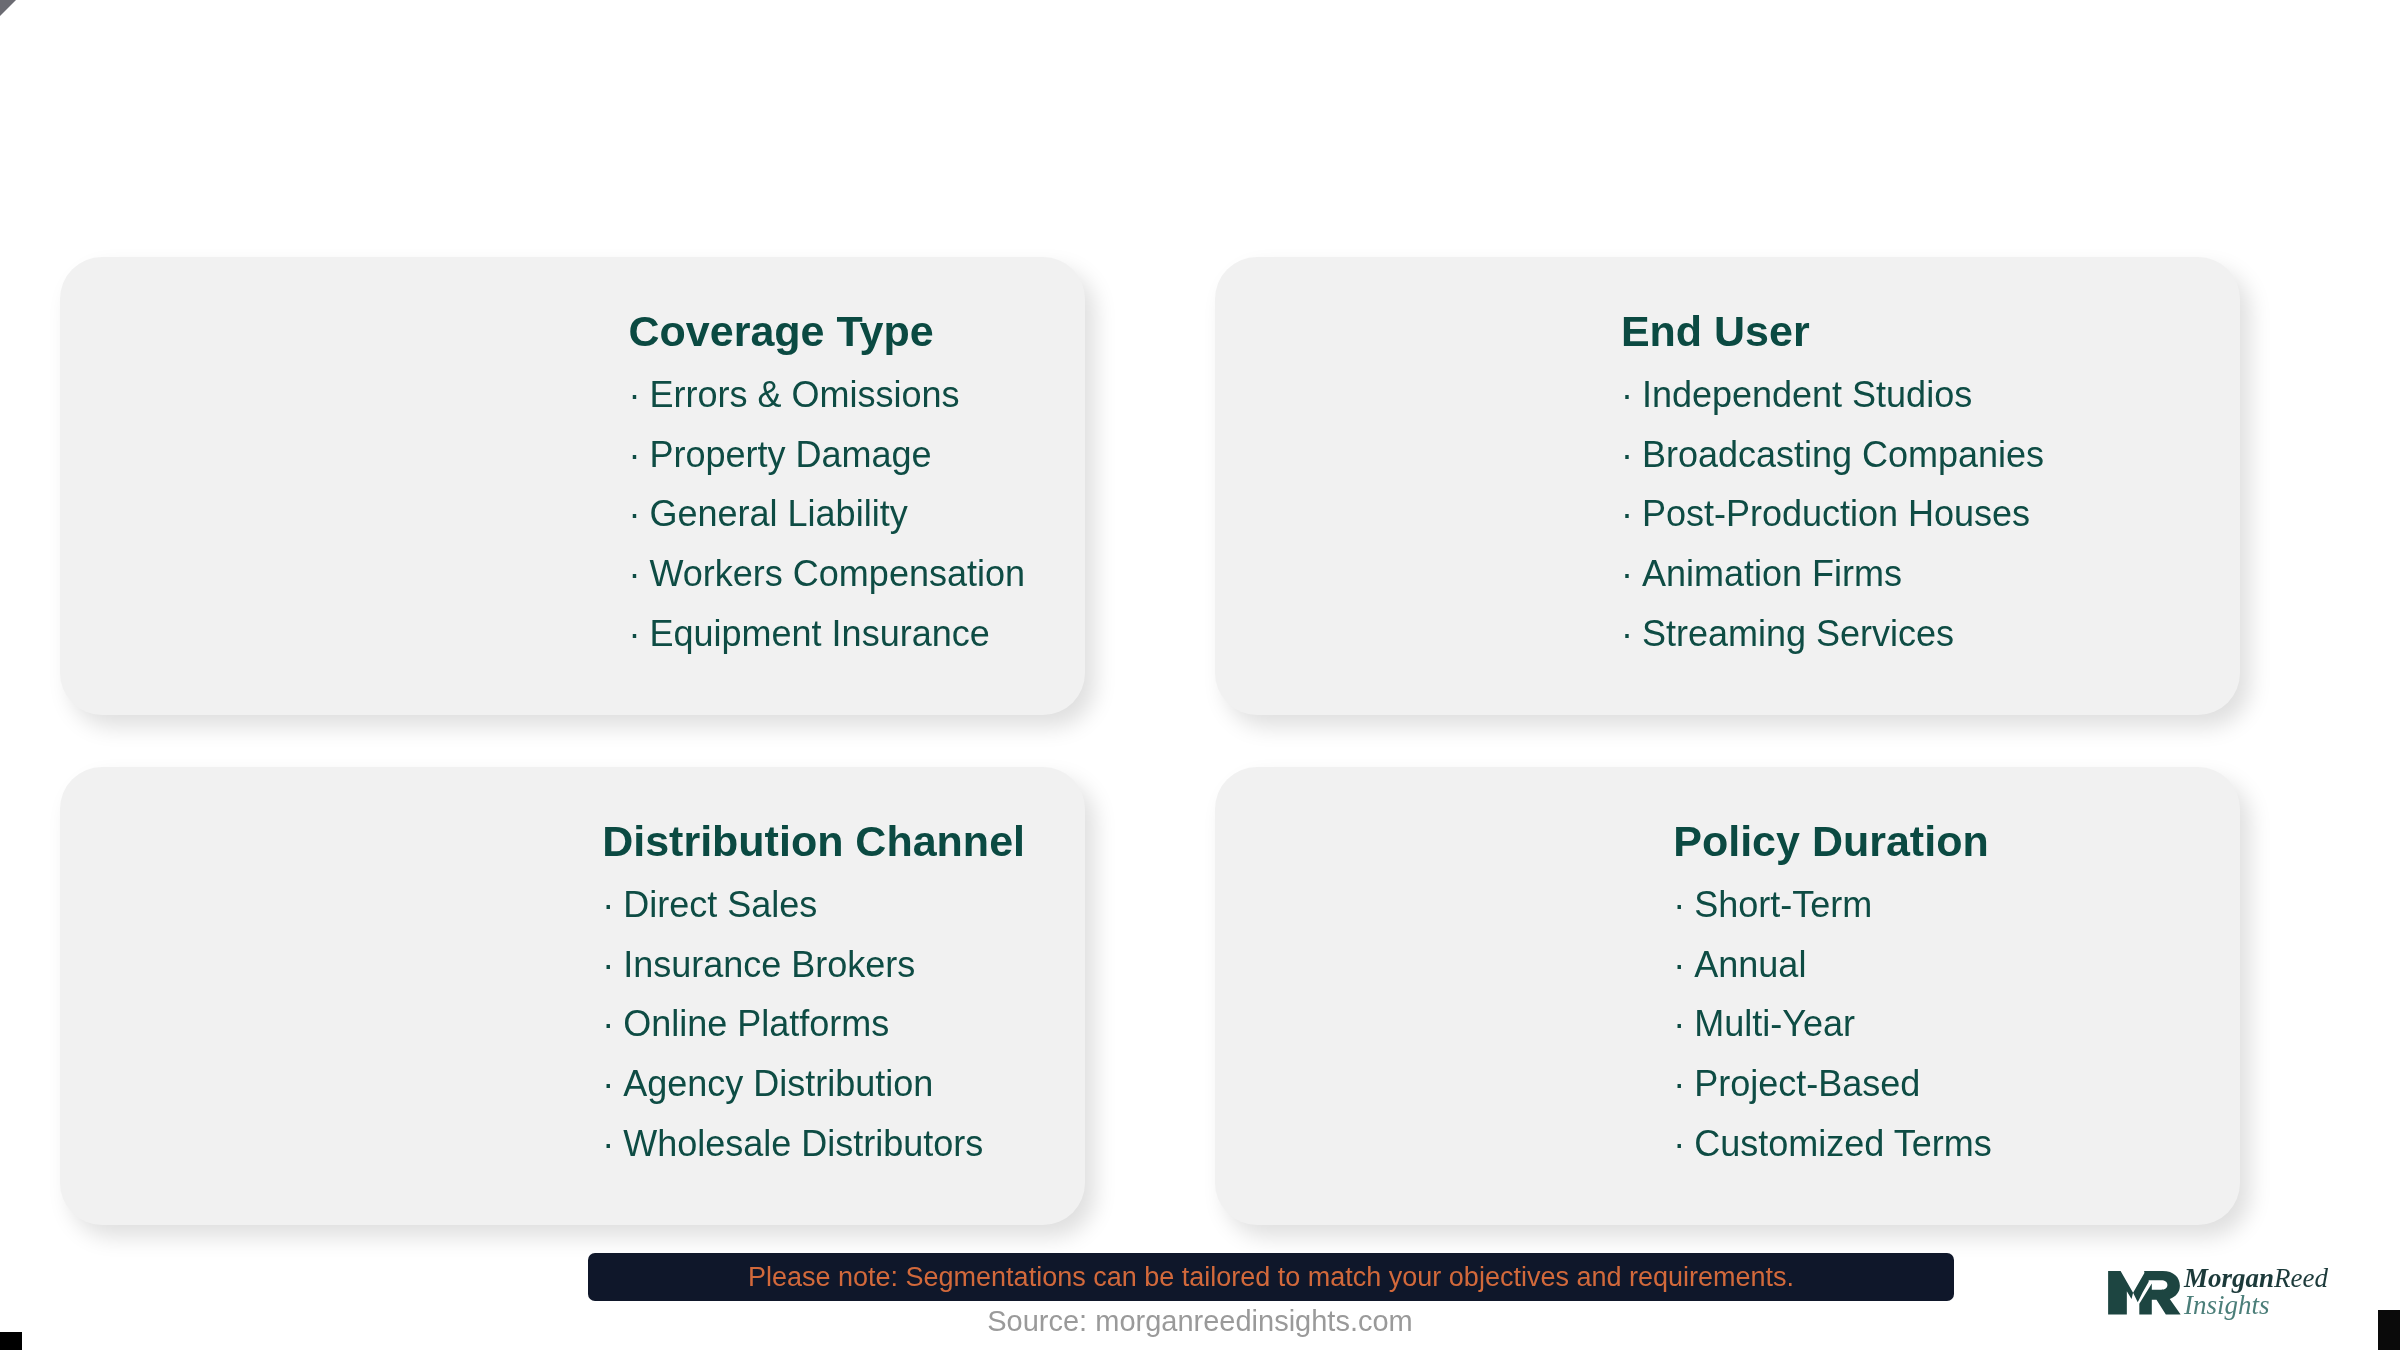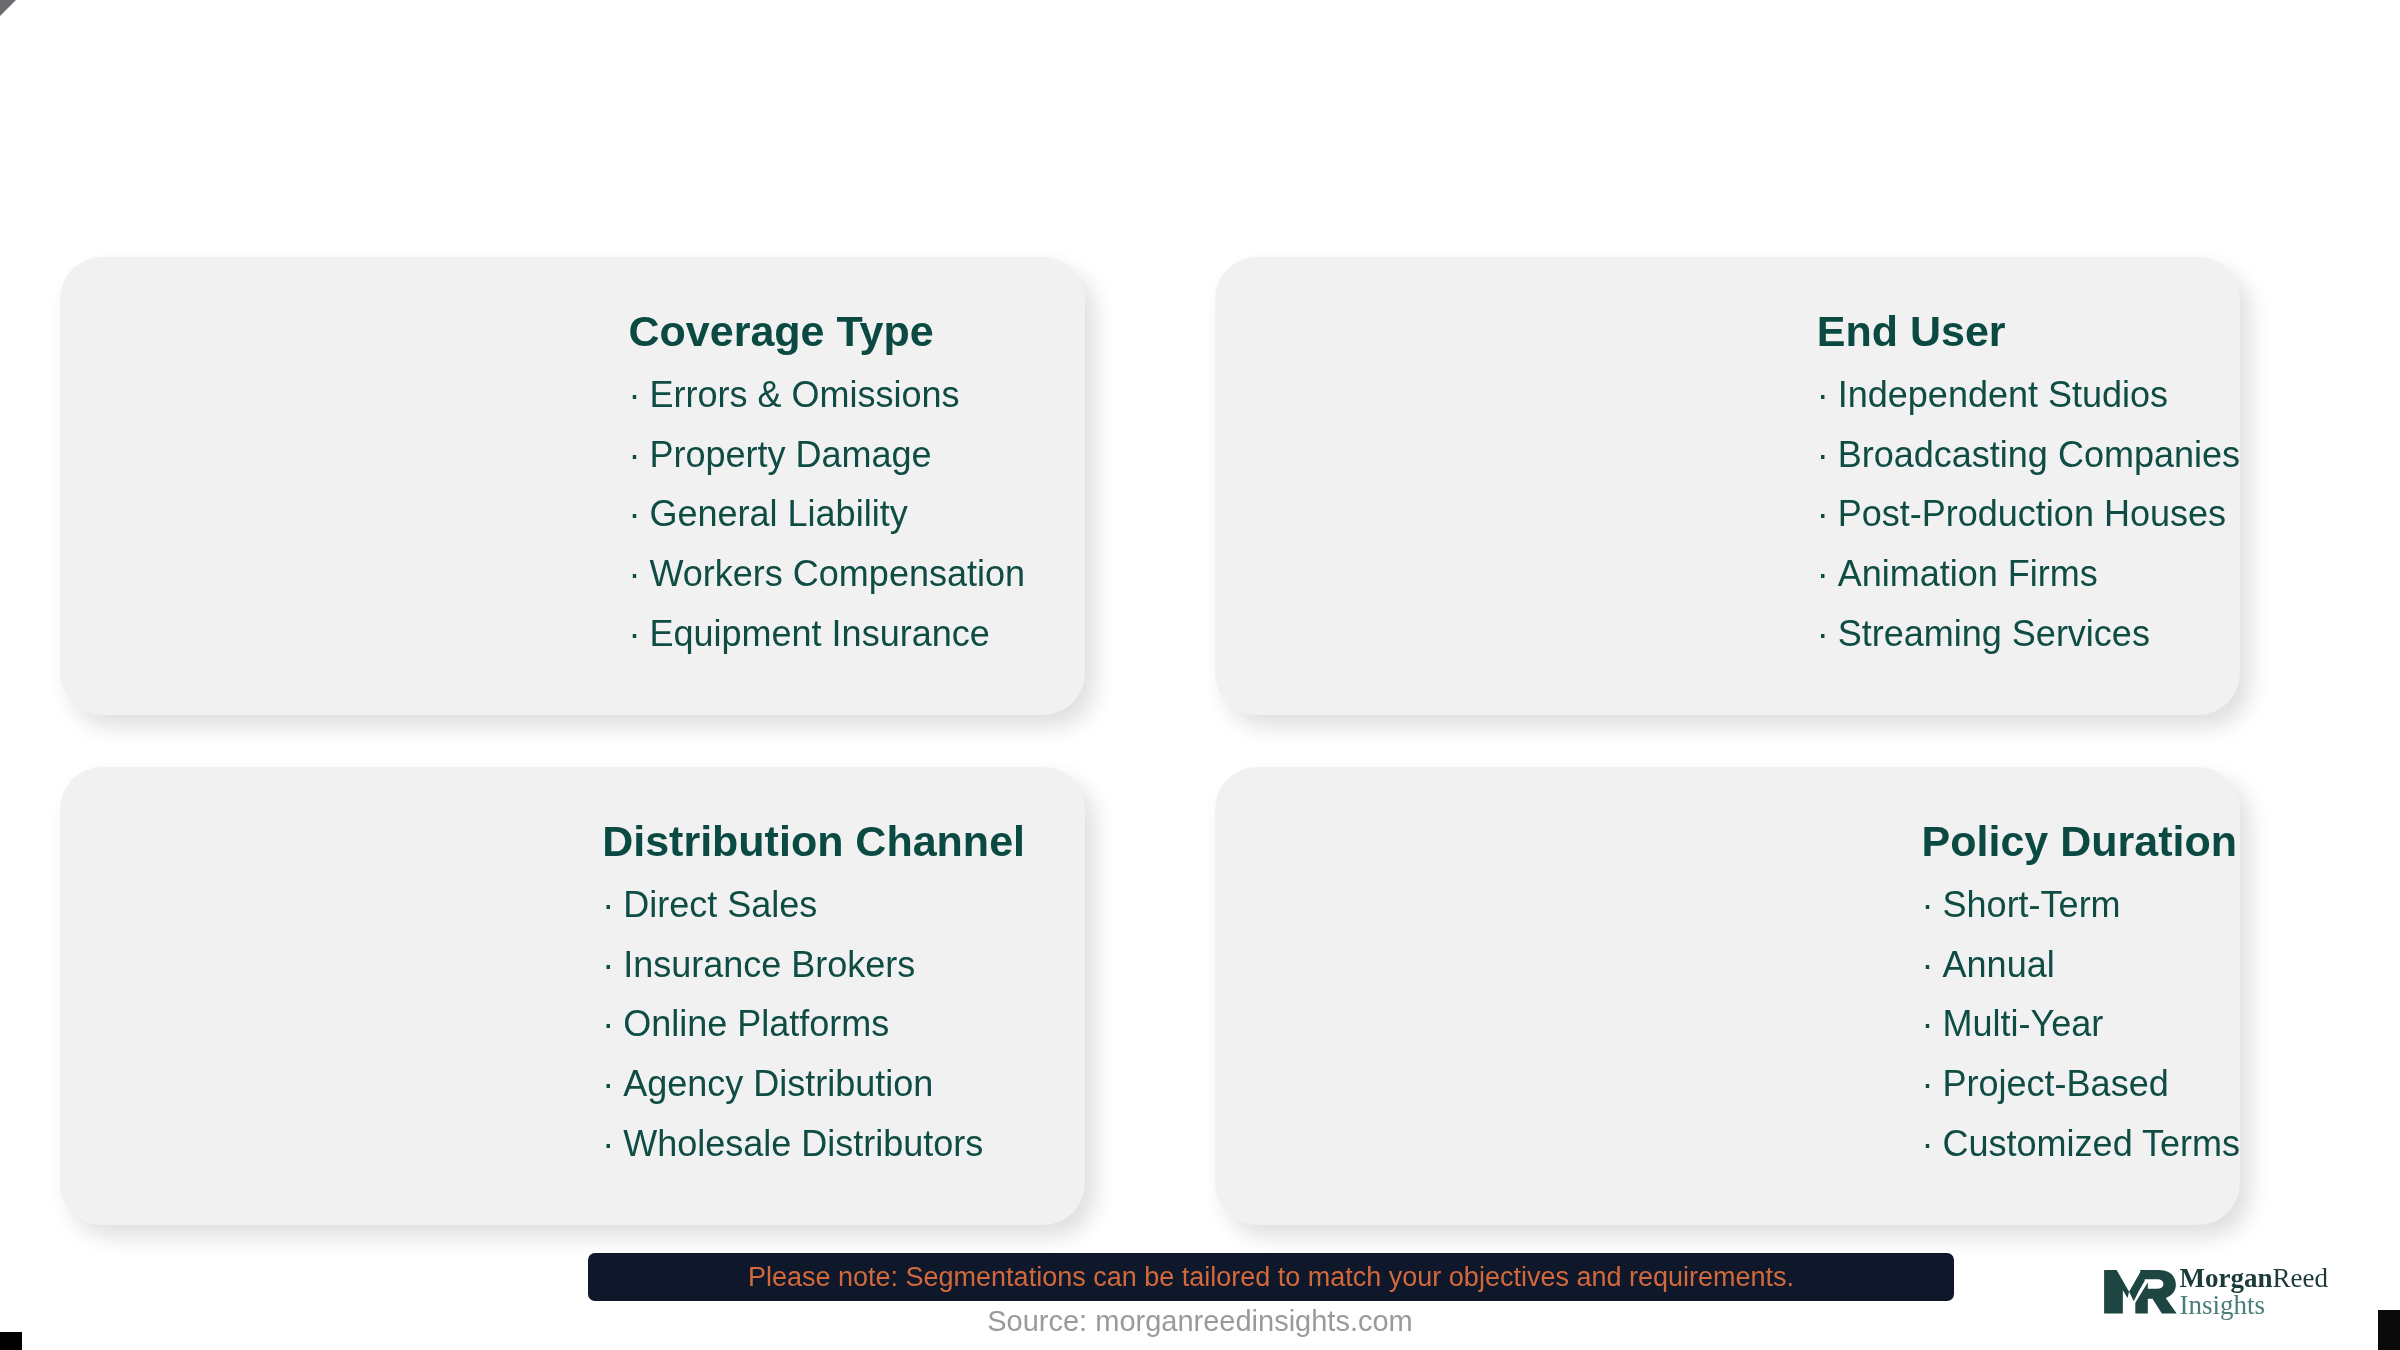--- a/index.html
+++ b/index.html
@@ -93,21 +93,21 @@
     background: #F1F1F1;
     border-radius: 42px;
     box-shadow: 10px 12px 22px rgba(0, 0, 0, 0.13);
     box-sizing: border-box;
     padding: 48px 60px 48px 0;
     display: flex;
     flex-direction: column;
     justify-content: flex-start;
   }
   .card.align-right  { align-items: flex-end; text-align: left; }
-  .card.align-left   { align-items: flex-end; padding-left: 210px; padding-right: 0; }
+  .card.align-left   { align-items: center; padding-left: 210px; padding-right: 0; }
 
   .card-inner { display: inline-block; }
 
   .card-title {
     margin: 0 0 6px 0;
     color: #0B4A42;
     font-size: 43px;
     font-weight: bold;
     line-height: 1.25;
     white-space: nowrap;
@@ -159,22 +159,23 @@
     font-size: 29px;
     line-height: 1;
   }
 
   
   .logo {
     position: absolute;
     right: 72px;
     top: 1265px;
     display: flex;
-    align-items: flex-start;
+    align-items: center;
     gap: 1px;
+    font-style: italic;
   }
   .logo-mark { width: 78px; height: 52px; flex: none; }
   .logo-words { display: flex; flex-direction: column; line-height: 1; }
   .logo-line1 { font-size: 27px; white-space: nowrap; }
   .logo-morgan { color: #1C3A3A; font-weight: bold; font-family: "Liberation Serif", serif; }
   .logo-reed { color: #1C3A3A; font-family: "Liberation Serif", serif; }
   .logo-line2 {
     font-size: 27px;
     color: #4B7E79;
     font-family: "Liberation Serif", serif;

